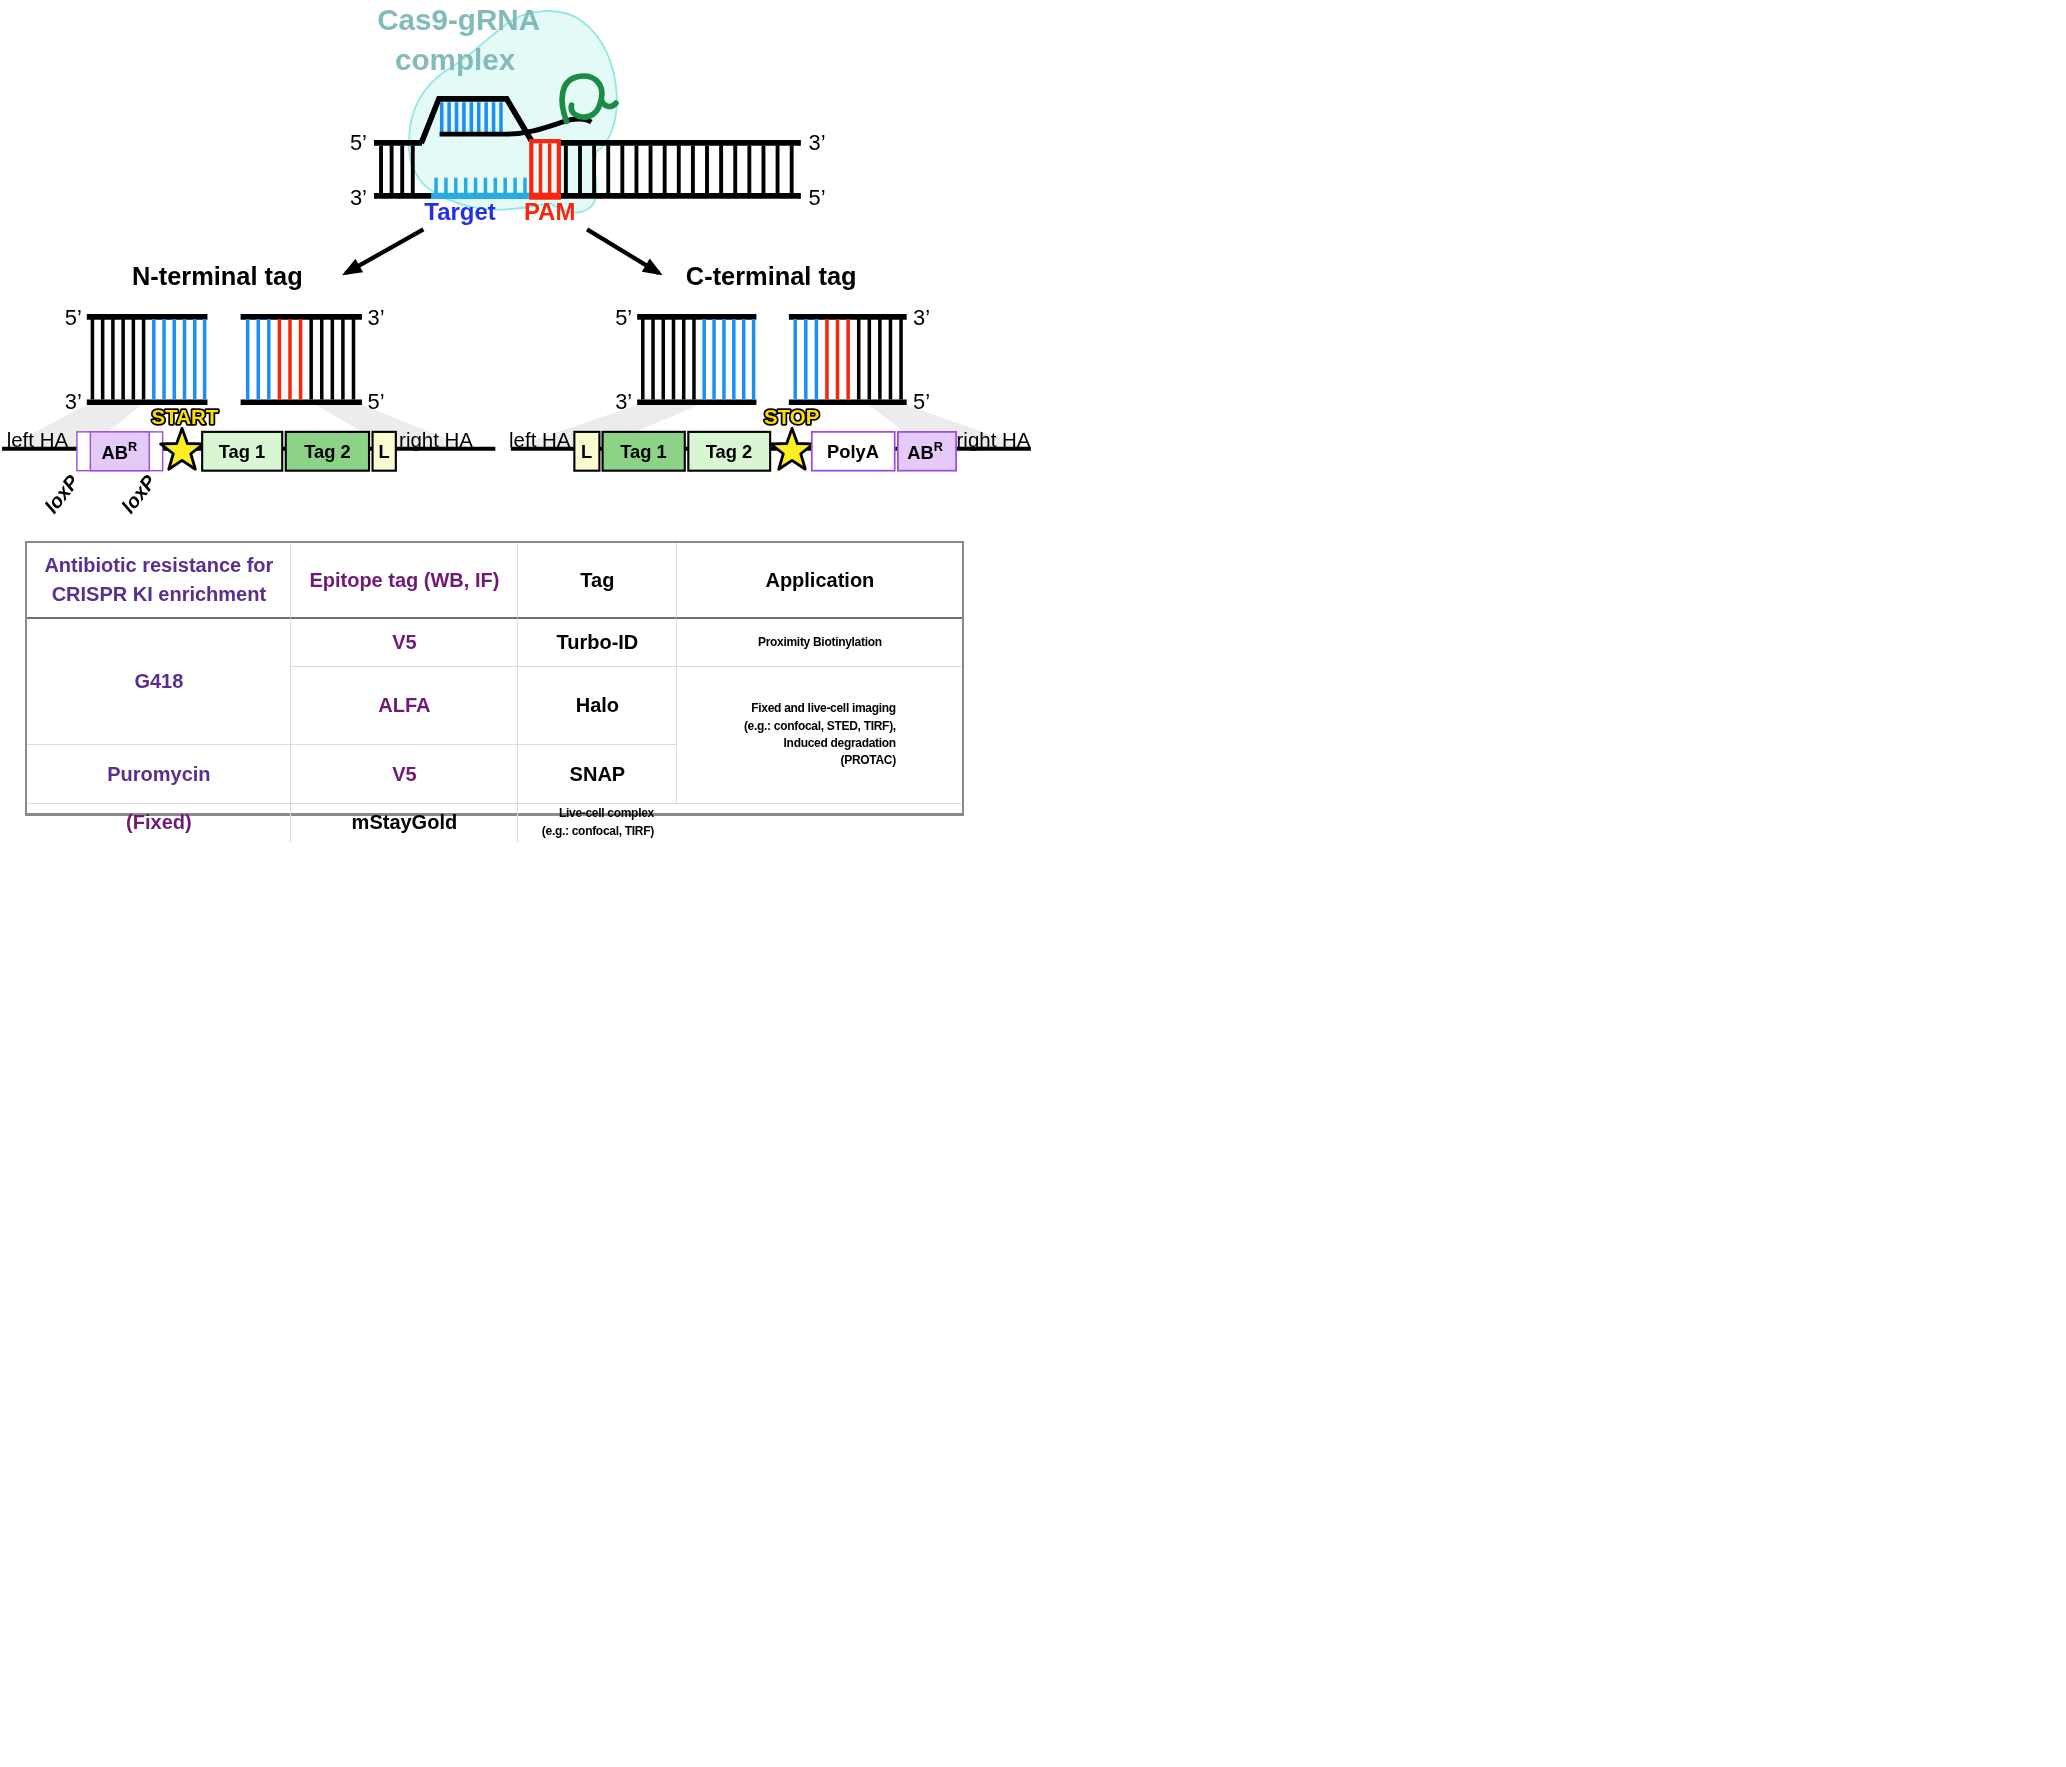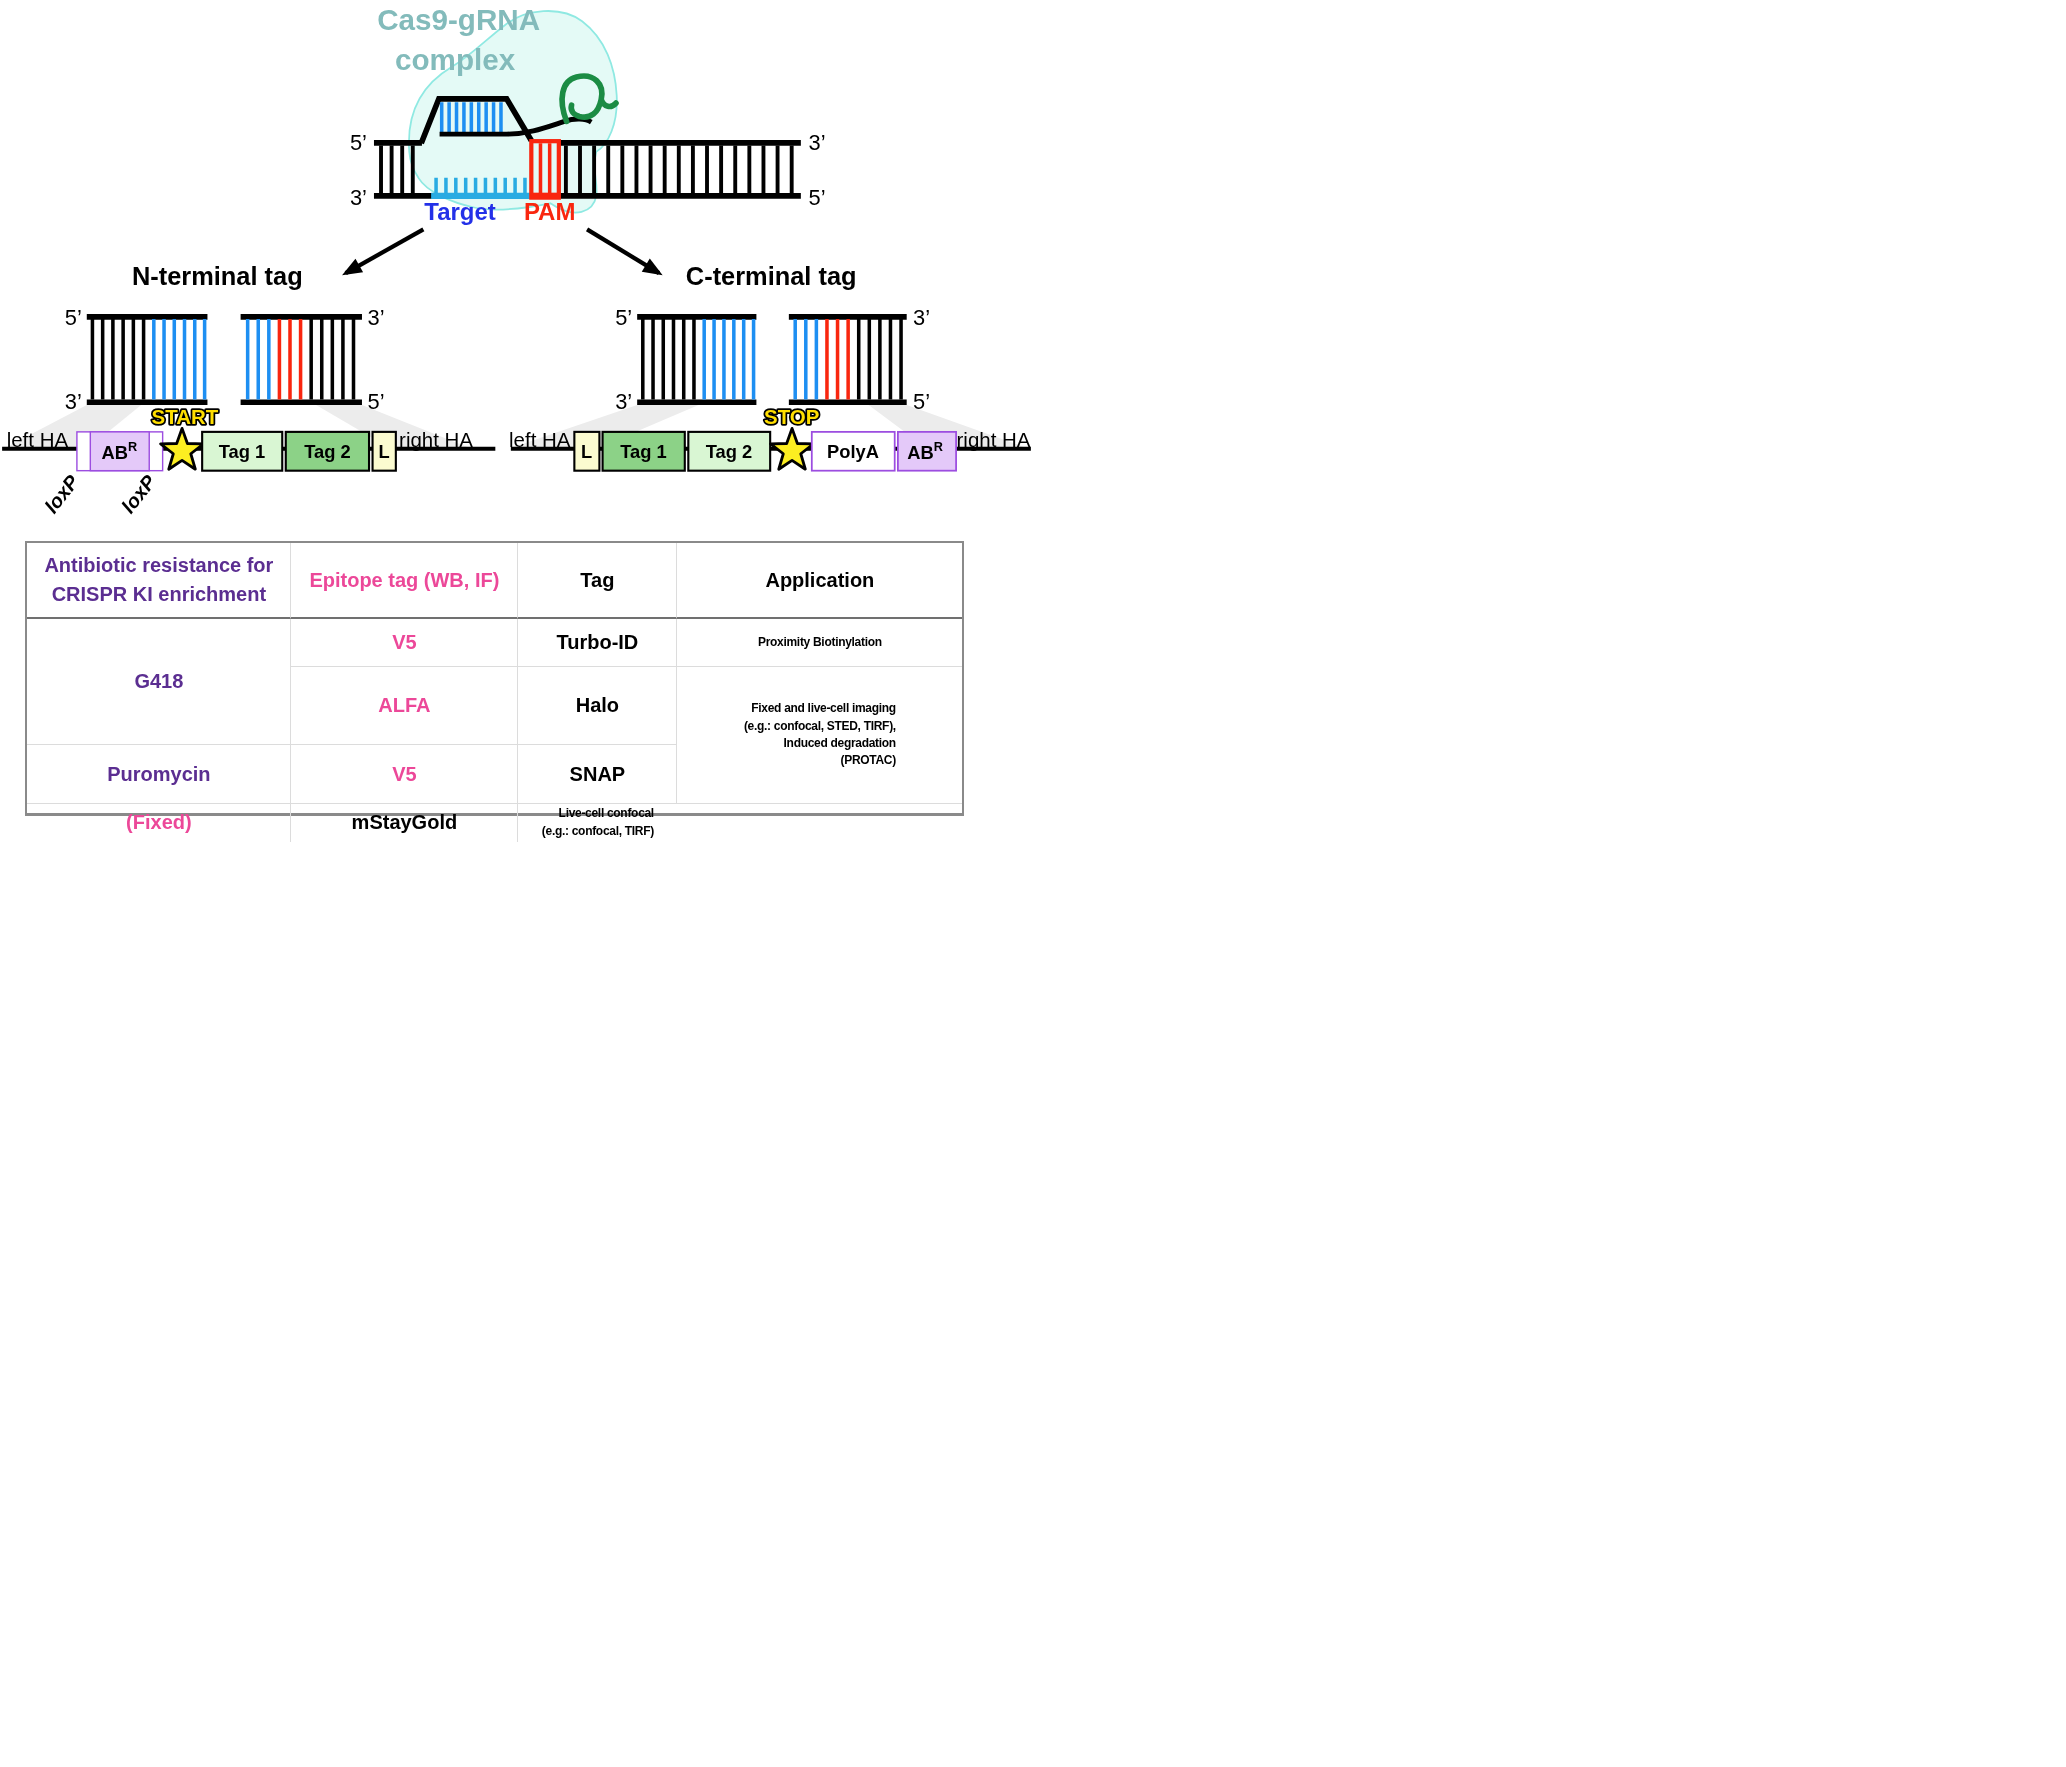--- a/index.html
+++ b/index.html
@@ -21,21 +21,21 @@
   .cell{
     display:flex;align-items:center;justify-content:center;text-align:center;
     font-weight:bold;font-size:20px;line-height:1.45;
     border-right:1.1px solid #dcdcdc;border-bottom:1.1px solid #dcdcdc;
     box-sizing:border-box;padding:1.4px 4.2px;
   }
   .cell.last-col{border-right:none;text-align:right;}
   .cell.last-row{border-bottom:none;}
   .hdr{border-bottom:2.8px solid #707070;}
   .c-purple{color:#5b2e91;}
-  .c-ltgreen{color:#ec4899;}
+  .c-ltgreen{color:#701a75;}
   .c-dkgreen{color:#000000;}
   .c-black{color:#000;}
   .app-col{letter-spacing:-0.3px;font-size:12px;}
   .span2{grid-row:span 2;}
 </style>
 </head>
 <body>
 
 <div class="page">
 
@@ -216,20 +216,20 @@
     </div>
 
     <div class="cell c-purple">Puromycin</div>
     <div class="cell c-ltgreen">V5</div>
     <div class="cell c-dkgreen">SNAP</div>
 
     <div class="cell c-ltgreen last-row">(Fixed)</div>
     <div class="cell c-dkgreen last-row">mStayGold</div>
     <div class="cell c-black last-col last-row app-col">
       <div>
-        <span>Live-cell confocal</span><br>
+        <span>Live-cell complex</span><br>
         <span>(e.g.: confocal, TIRF)</span>
       </div>
     </div>
   </div>
 
 </div>
 
 
 </body></html>

